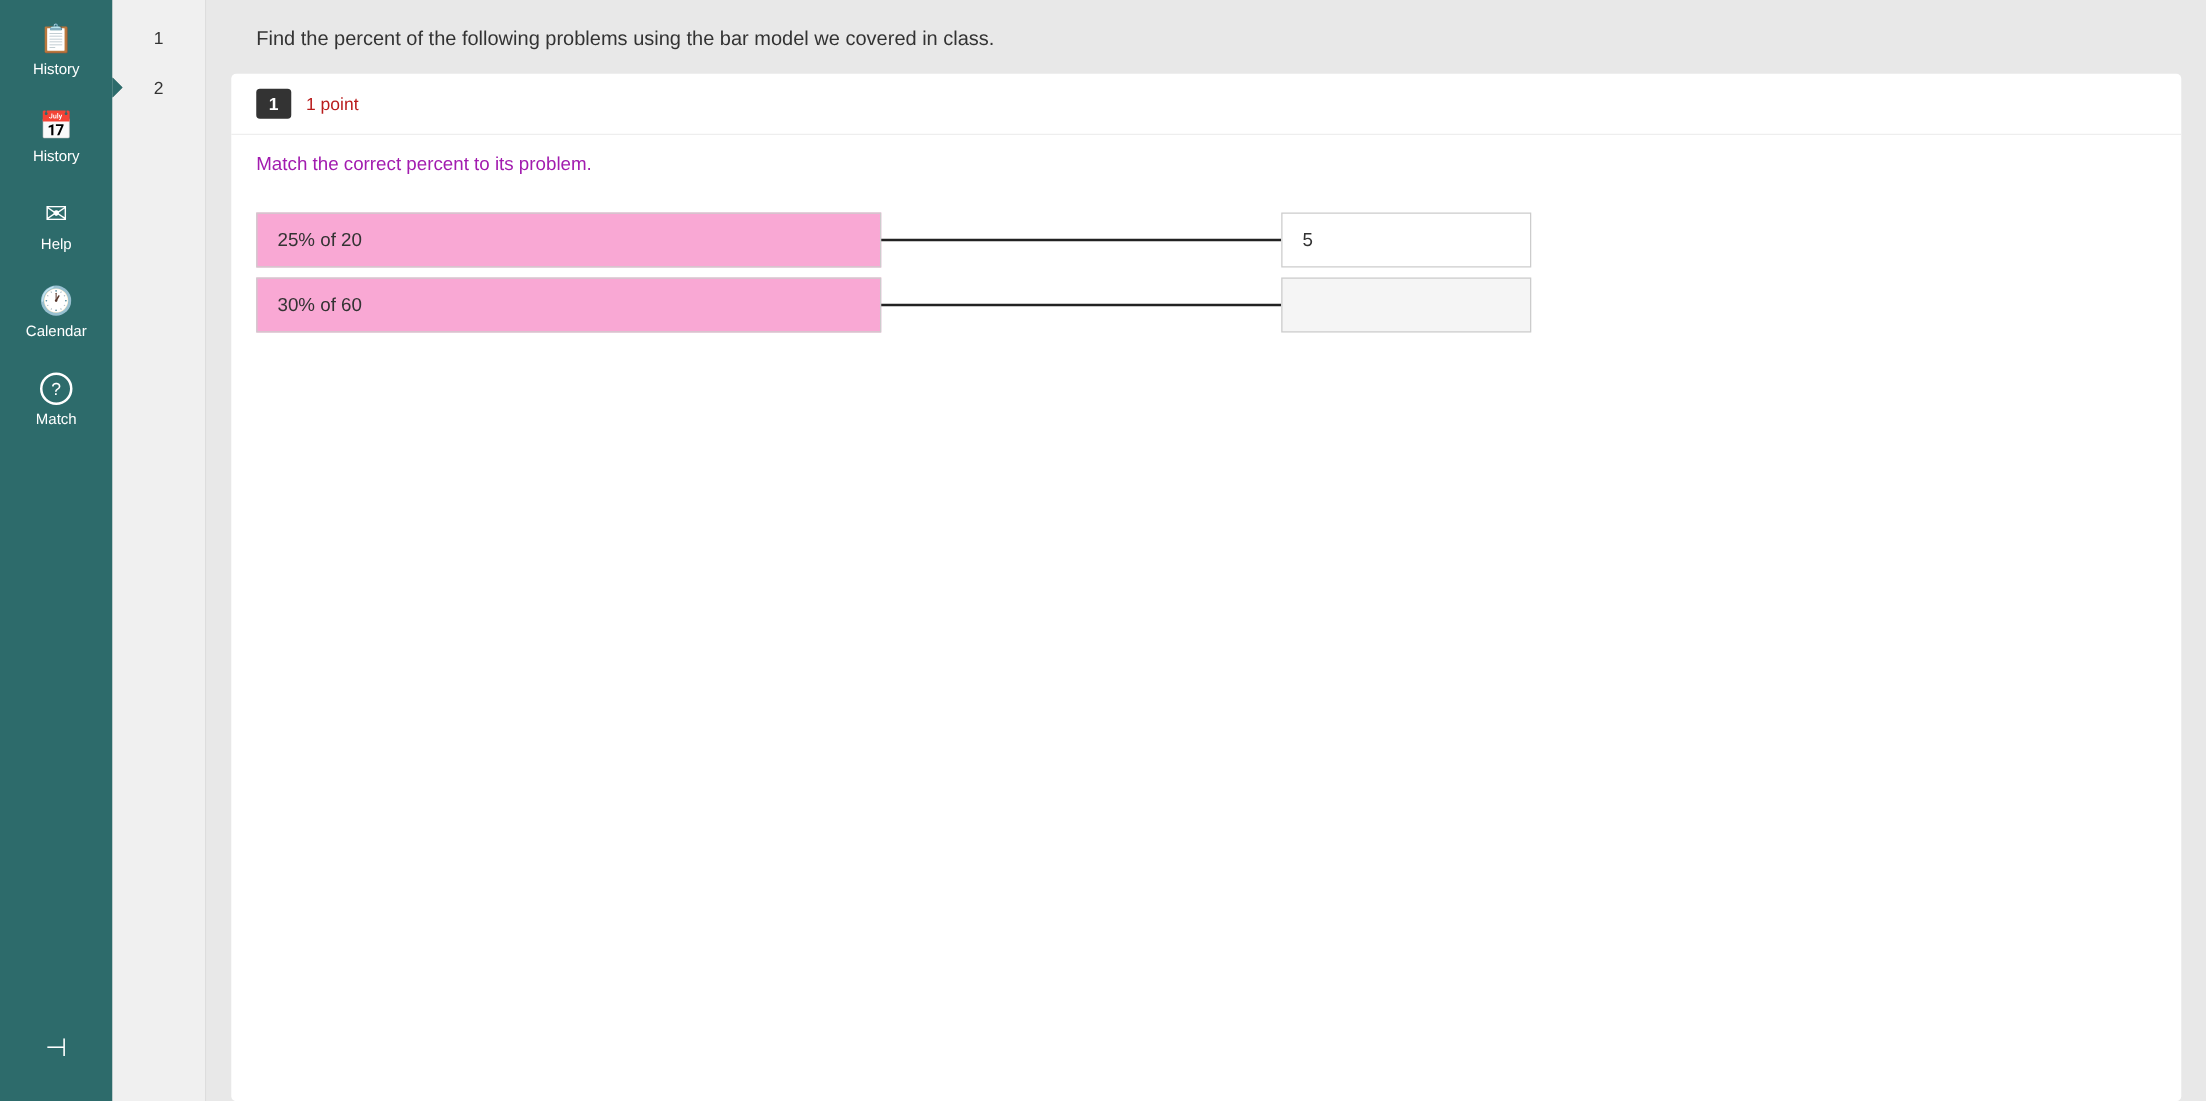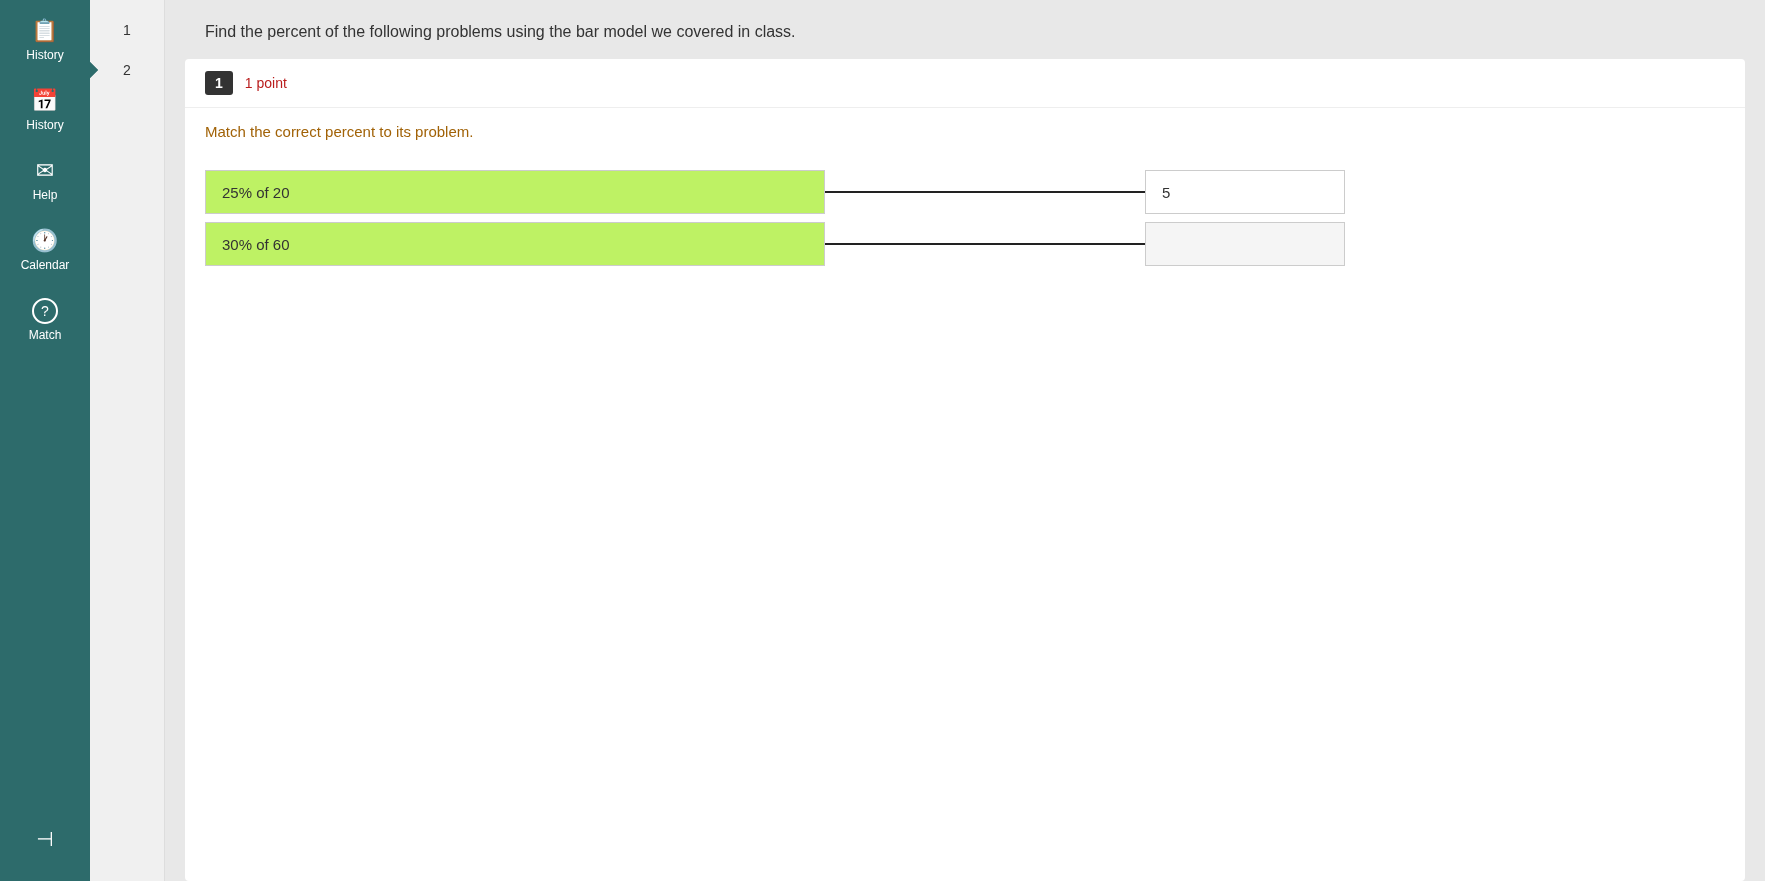--- a/index.html
+++ b/index.html
@@ -129,44 +129,44 @@
       margin-right: 12px;
     }
     .question-points {
       font-size: 14px;
       color: #b91c1c;
     }
 
     .question-instruction {
       padding: 15px 20px 20px 20px;
       font-size: 15px;
-      color: #a16207;
+      color: #a21caf;
     }
 
     
     .matching-area {
       padding: 10px 20px 30px 20px;
       display: flex;
       flex-direction: column;
       gap: 0;
     }
 
     .match-row {
       display: flex;
       align-items: center;
       margin-bottom: 8px;
     }
 
     .match-left {
       border: 1px solid #ccc;
-      background: #bef264;
+      background: #f9a8d4;
       padding: 10px 16px;
       font-size: 15px;
       color: #333;
-      width: 620px;
+      width: 500px;
       min-height: 44px;
       display: flex;
       align-items: center;
     }
 
     .match-line {
       flex: 1;
       height: 2px;
       background: #222;
       min-width: 200px;

